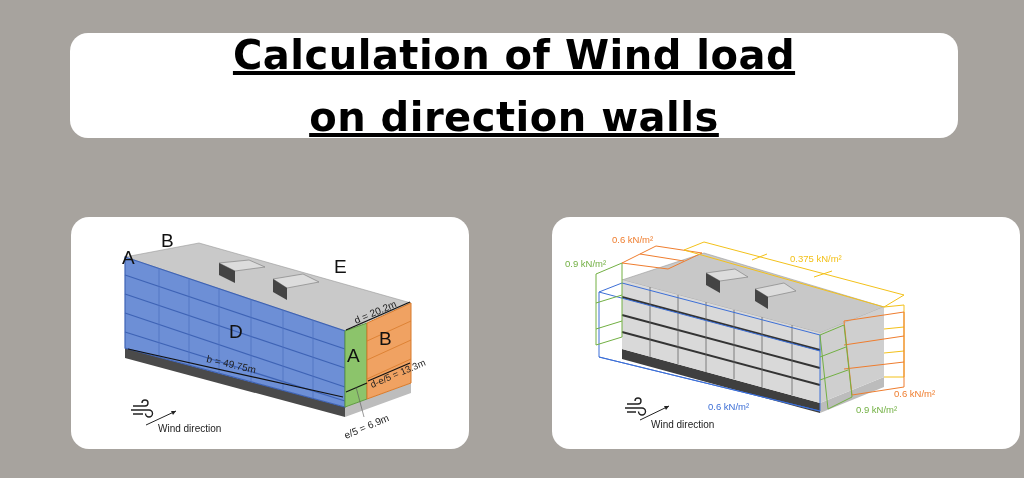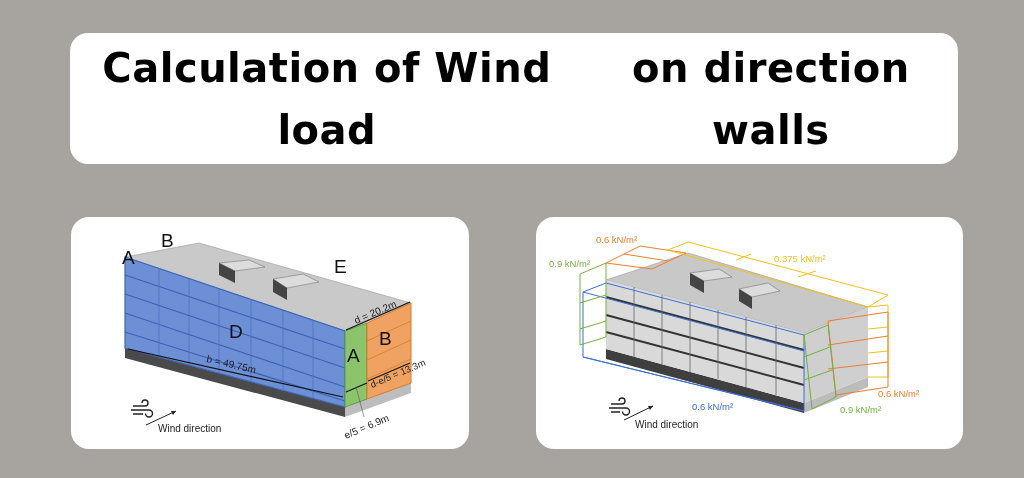--- a/index.html
+++ b/index.html
@@ -1,21 +1,21 @@
 <!DOCTYPE html>
 <html><head>
 <meta charset="utf-8">
 <style>
   html,body{margin:0;padding:0;}
   body{width:1024px;height:478px;background:#a7a39e;position:relative;overflow:hidden;font-family:"Liberation Sans",sans-serif;}
-  .title-card{position:absolute;left:70px;top:33px;width:888px;height:131px;background:#fff;border-radius:18px;display:flex;flex-direction:row;align-items:center;justify-content:center;}
+  .title-card{position:absolute;left:70px;top:33px;width:888px;height:105px;background:#fff;border-radius:18px;display:flex;flex-direction:column;align-items:center;justify-content:center;text-decoration:underline;}
   .title-card h1{margin:0;font-family:"DejaVu Sans",sans-serif;font-weight:bold;font-size:40px;line-height:62px;color:#000;text-align:center;letter-spacing:0.5px;}
   .panel{position:absolute;top:217px;width:398px;height:232px;background:#fff;border-radius:18px;overflow:hidden;}
   .panel.left{left:71px;}
-  .panel.right{left:536px;width:427px;}
+  .panel.right{left:552px;width:468px;}
   svg text{font-family:"Liberation Sans",sans-serif;}
 </style>
 </head>
 <body>
 
 <div class="title-card">
   <h1>Calculation of Wind load</h1>
   <h1>on direction walls</h1>
 </div>
 

